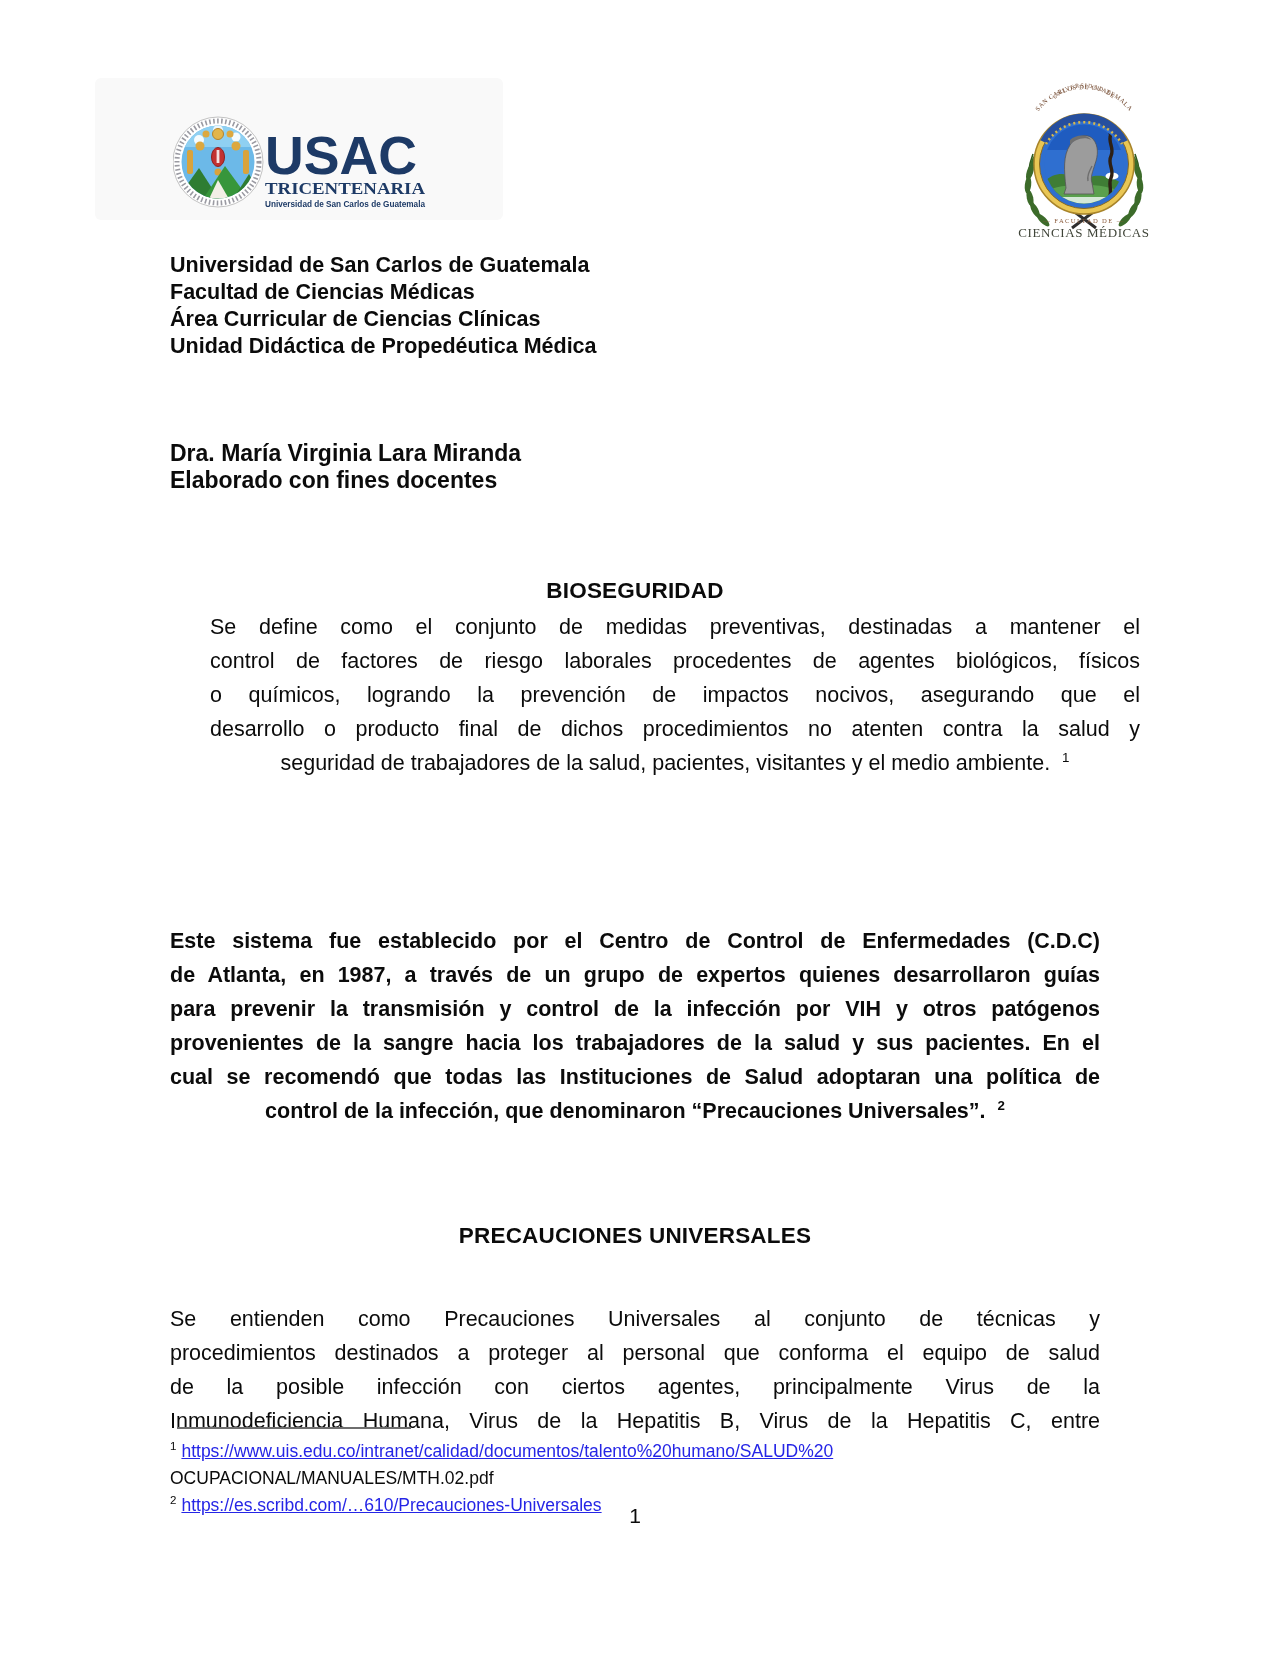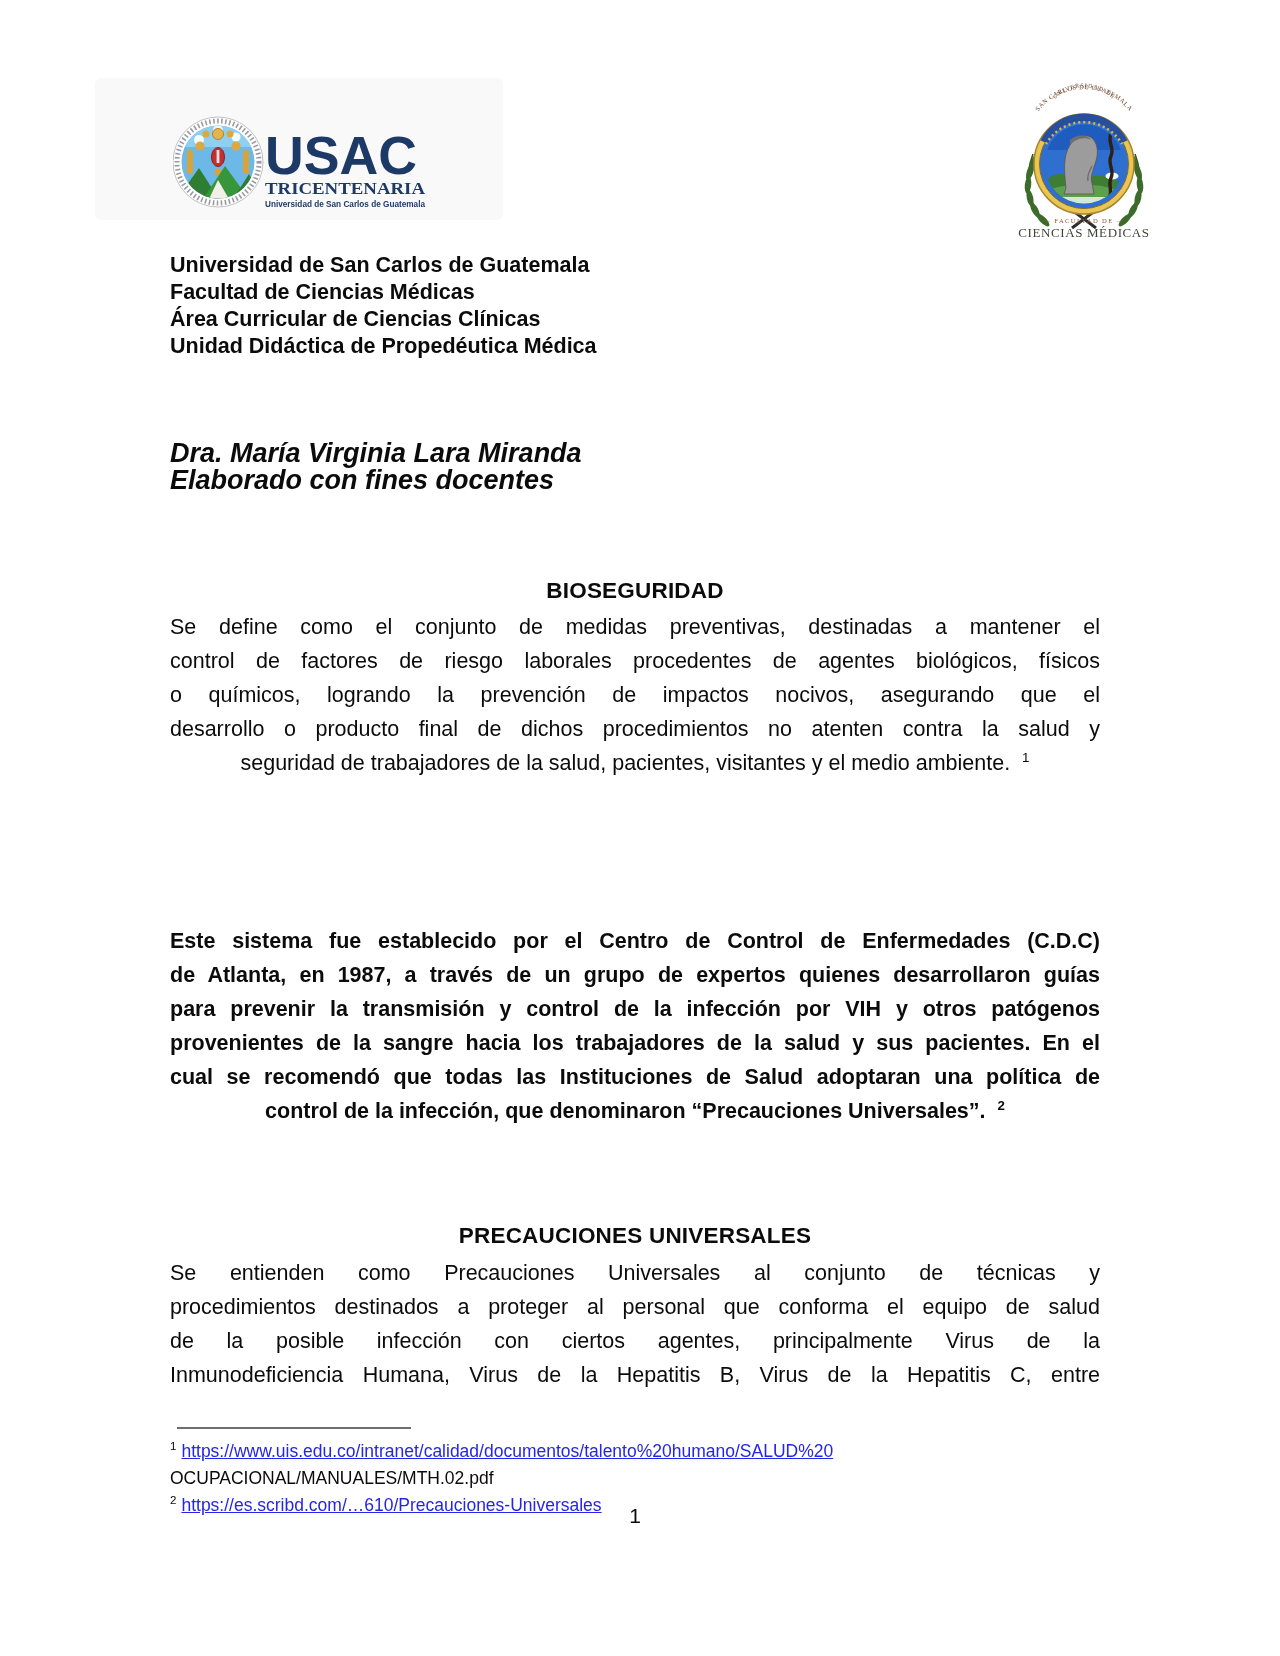--- a/index.html
+++ b/index.html
@@ -12,36 +12,36 @@
     background:#f9f9f9;border-radius:6px;
   }
   .usac-logo{position:absolute;left:173px;top:110px;width:262px;height:102px;}
   .med-seal{position:absolute;left:1008px;top:70px;width:152px;height:174px;}
   .header-block{
     position:absolute;left:170px;top:252px;width:930px;
     font-weight:bold;font-size:21.5px;line-height:27px;
   }
   .author-block{
     position:absolute;left:170px;top:440px;width:930px;
-    font-weight:bold;font-size:27px;line-height:27px;font-style:italic;
+    font-weight:bold;font-size:23px;line-height:27px;
   }
   .sec-title{
     position:absolute;left:170px;width:930px;text-align:center;
     font-weight:bold;font-size:22.5px;letter-spacing:0.2px;margin-top:12px;
   }
   #title-1{top:566px;}
   #title-2{top:879px;}
   #title-3{top:1211px;}
   .para{
     position:absolute;left:170px;width:930px;
     font-size:21.5px;line-height:34px;
   }
-  #para-1{top:610px;}
+  #para-1{top:610px;margin-left:40px;}
   #para-2{top:924px;font-weight:bold;}
-  #para-3{top:1256px;}
+  #para-3{top:1302px;}
   .jline{text-align:justify;text-align-last:justify;text-justify:inter-word;}
   .plainline{text-align:center;}
   sup.fref{font-size:0.62em;line-height:0;}
   .fn-sep{
     position:absolute;left:177px;top:1427px;width:234px;height:0;
     border-top:2px solid #6e6e6e;
   }
   .footnotes{
     position:absolute;left:170px;top:1438px;width:930px;
     font-size:17.5px;line-height:27px;color:#0b0b0b;

